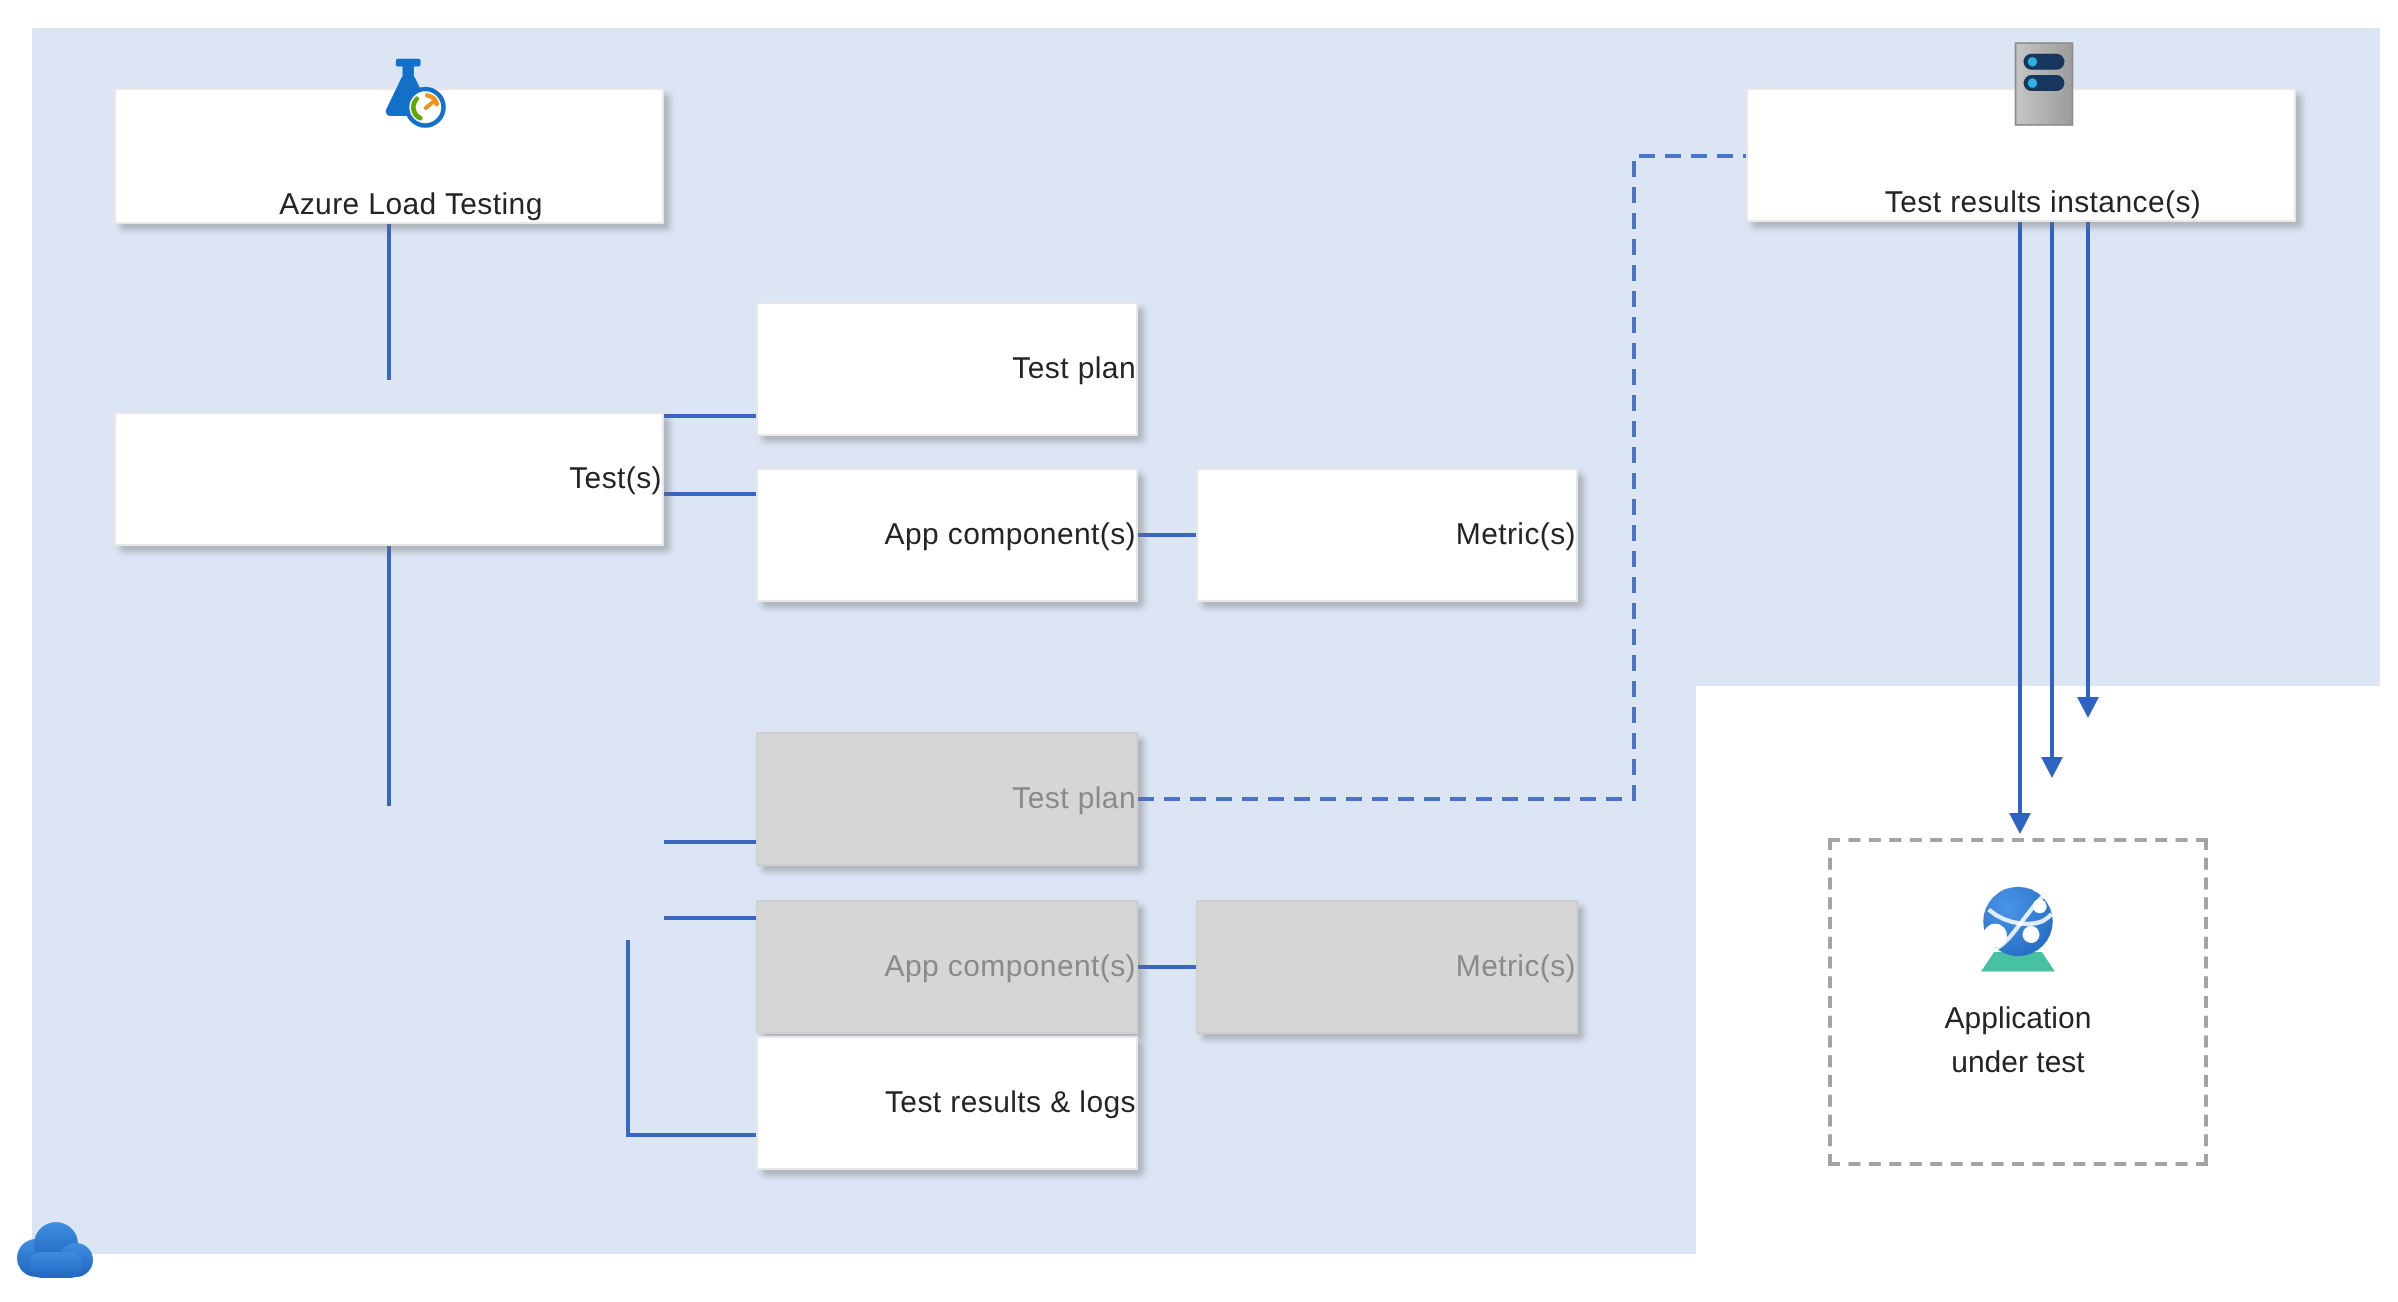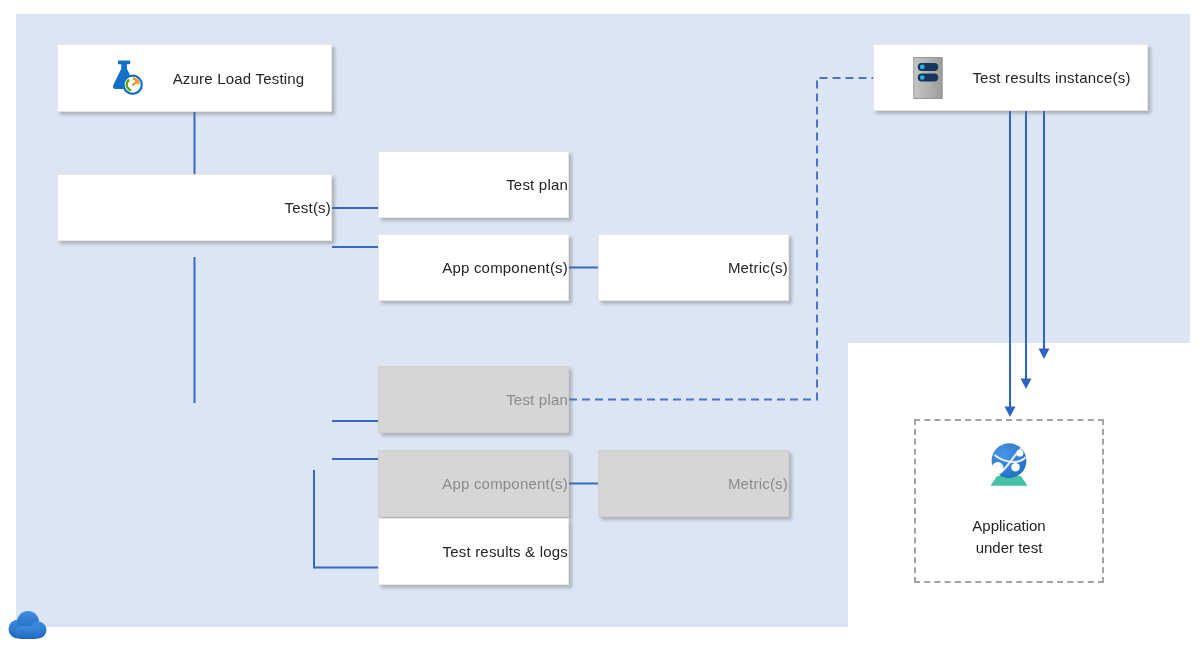--- a/index.html
+++ b/index.html
@@ -16,30 +16,30 @@
     background:#ffffff;
   }
   svg.wires{position:absolute;left:0;top:0;}
   .box{
     position:absolute;background:#ffffff;border:1px solid #e7e7e7;
     box-shadow:3px 3px 3px rgba(110,110,110,0.40);
     display:flex;align-items:center;justify-content:flex-end;
     font-size:15px;color:#242424;letter-spacing:.2px;box-sizing:border-box;
   }
   .box.gray{background:#d6d6d6;border-color:#d0d0d0;color:#8a8a8a;}
-  .box.icon-left{justify-content:center;padding-left:22px;gap:28px;}
+  .box.icon-left{justify-content:flex-end;padding-left:22px;gap:28px;flex-direction:column;}
   .node-icon{display:flex;align-items:center;justify-content:center;flex:0 0 auto;}
   .lbl{white-space:nowrap;}
   .aut-box{
     position:absolute;left:914px;top:419px;width:190px;height:164px;
     border:2px dashed #a3a3a3;box-sizing:border-box;background:transparent;
     display:flex;flex-direction:column;align-items:center;justify-content:flex-start;
     padding-top:18px;
   }
-  .aut-label{margin-top:26px;font-size:15px;color:#242424;text-align:center;line-height:1.45;}
+  .aut-label{margin-top:10px;font-size:15px;color:#242424;text-align:center;line-height:1.45;}
   .cloud{position:absolute;left:6px;top:609px;width:42px;height:31px;}
 </style>
 </head>
 <body>
 
 <div class="canvas">
 
   <div class="bg-blue"></div>
   <div class="bg-white-cut"></div>
 
@@ -78,21 +78,21 @@
           <circle r="9.6" fill="#ffffff" stroke="#1270c9" stroke-width="2.4"></circle>
           <circle r="6.3" fill="none" stroke="#5fa800" stroke-width="2.5" stroke-linecap="round" stroke-dasharray="12 27.6" transform="rotate(115)"></circle>
           <circle r="6.3" fill="none" stroke="#f0941c" stroke-width="2.5" stroke-linecap="round" stroke-dasharray="7 32.6" transform="rotate(-80)"></circle>
           <line x1="0.3" y1="0.3" x2="4.6" y2="-3.2" stroke="#f0941c" stroke-width="2.2" stroke-linecap="round"></line>
         </g>
       </svg>
     </span>
     <span class="lbl">Azure Load Testing</span>
   </div>
 
-  <div class="box" style="left:57px;top:174px;width:275px;height:67px">
+  <div class="box" style="left:57px;top:206px;width:275px;height:67px">
     <span class="lbl">Test(s)</span>
   </div>
 
 
   <div class="box" style="left:378px;top:151px;width:191px;height:67px">
     <span class="lbl">Test plan</span>
   </div>
 
   <div class="box" style="left:378px;top:234px;width:191px;height:67px">
     <span class="lbl">App component(s)</span>

